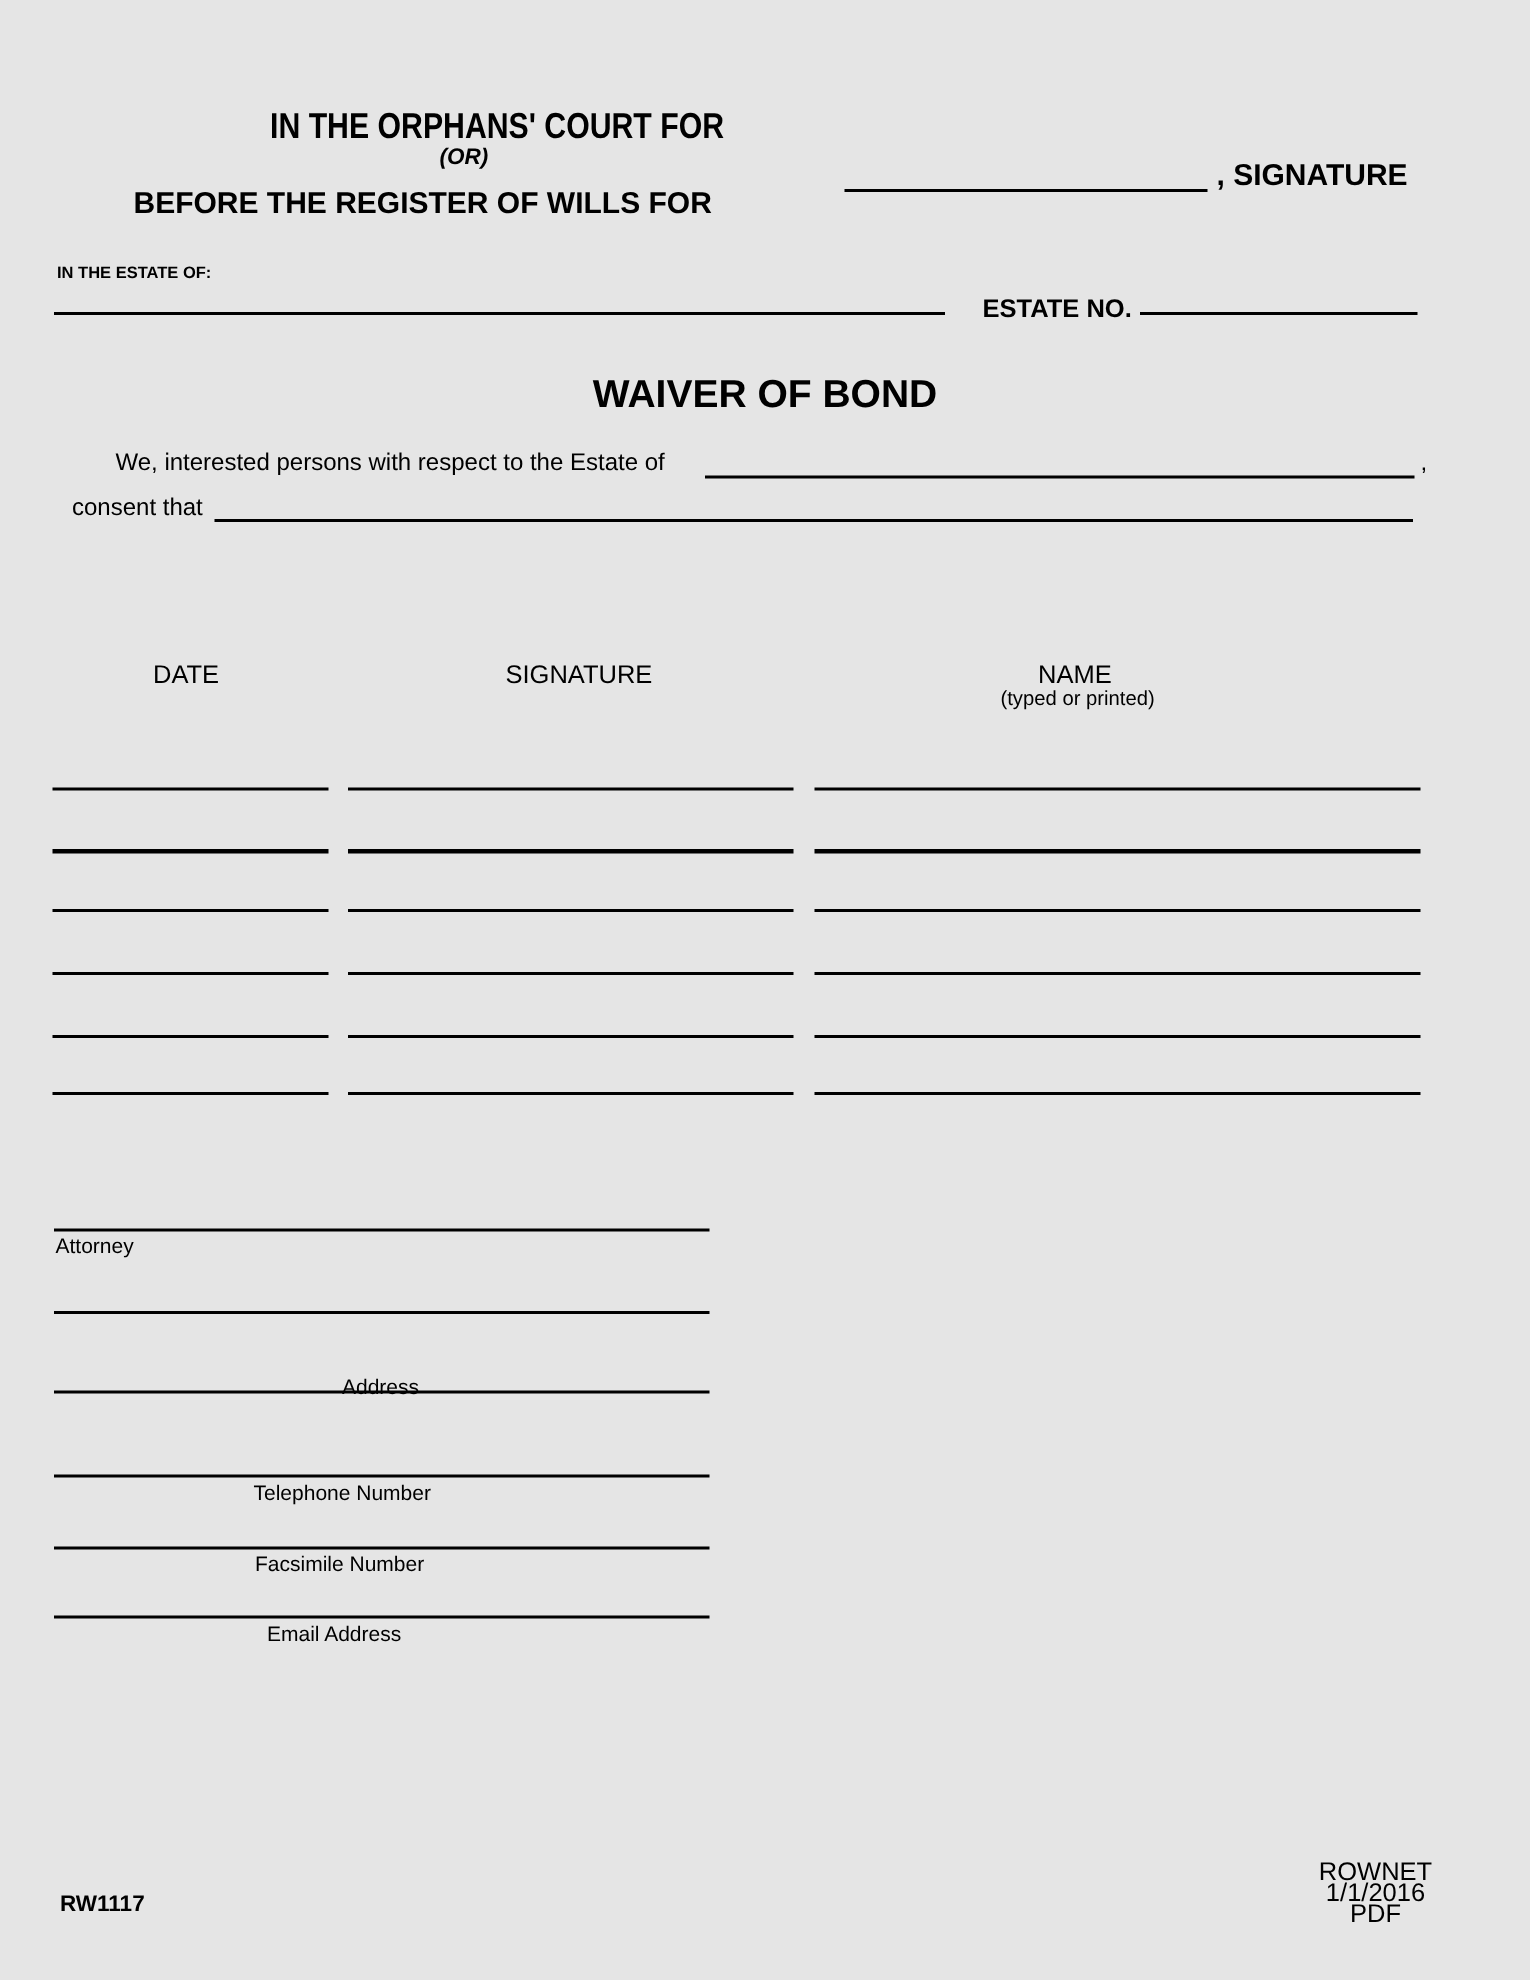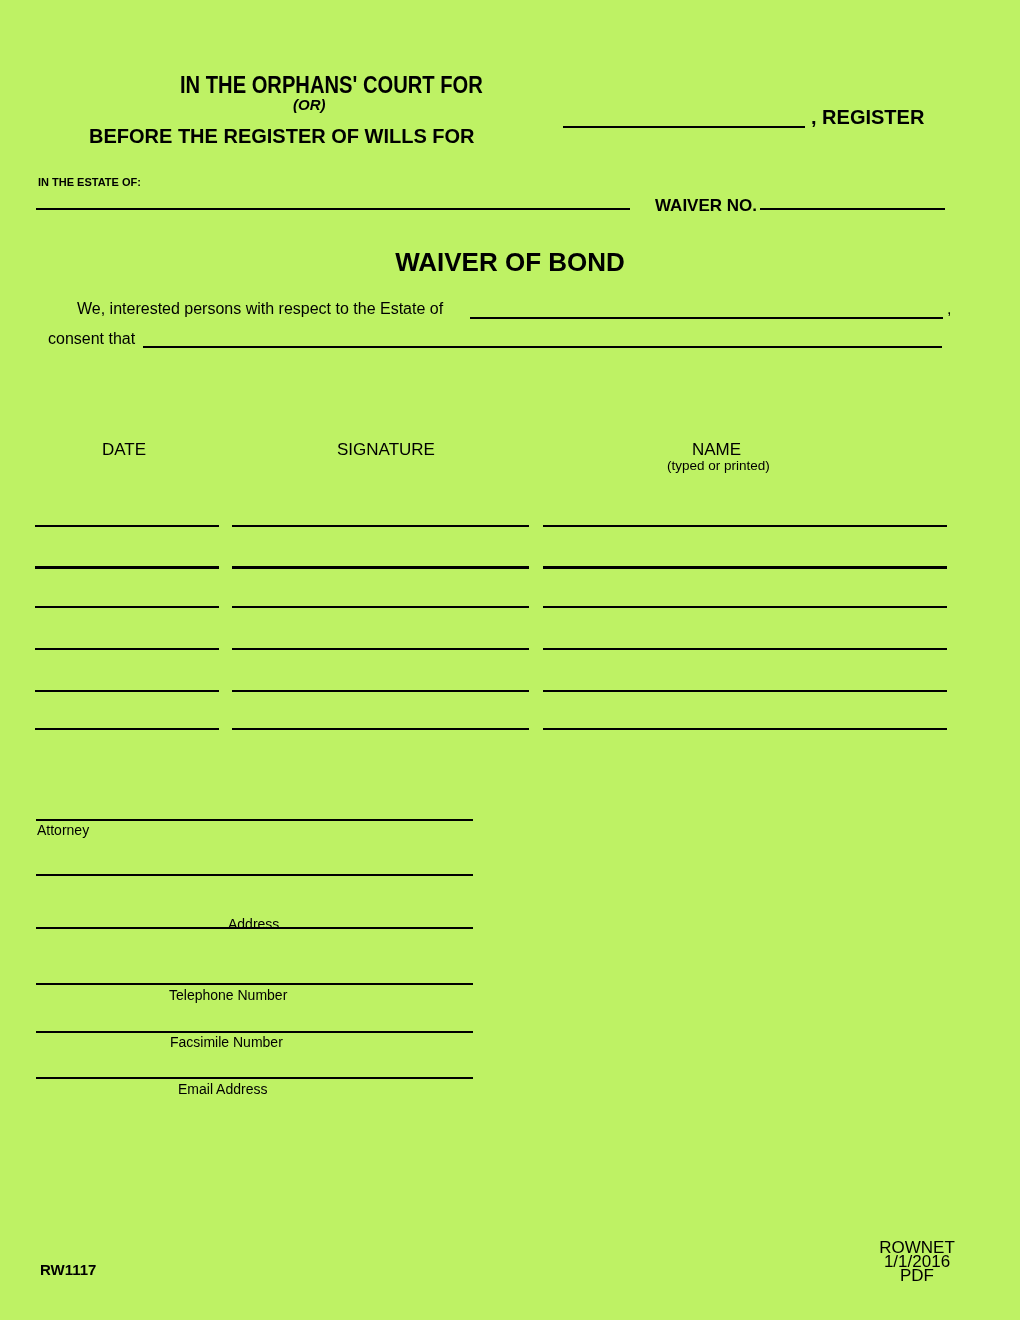--- a/index.html
+++ b/index.html
@@ -1,21 +1,21 @@
 <!DOCTYPE html>
 <html><head>
 <meta charset="utf-8">
 <style>
   html, body { margin: 0; padding: 0; background: #888; }
   .page {
     position: relative;
     width: 1020px;
     height: 1320px;
     margin: 0 auto;
-    background: #bef264;
+    background: #e5e5e5;
     font-family: "Liberation Sans", "DejaVu Sans", sans-serif;
     color: #000;
     overflow: hidden;
   }
   .abs { position: absolute; white-space: nowrap; }
   .b { font-weight: bold; }
   .i { font-style: italic; }
   .fline { position: absolute; height: 0; border-top: 2px solid #000; }
   .fline.thick { border-top-width: 3px; }
 
@@ -76,24 +76,24 @@
 </style>
 </head>
 <body>
 
 <div class="page">
 
   <div class="abs court1">IN THE ORPHANS' COURT FOR</div>
   <div class="abs orsep b i">(OR)</div>
   <div class="abs court2 b">BEFORE THE REGISTER OF WILLS FOR</div>
   <div class="fline county-line"></div>
-  <div class="abs maryland b">, REGISTER</div>
+  <div class="abs maryland b">, SIGNATURE</div>
   <div class="abs estate-of b">IN THE ESTATE OF:</div>
   <div class="fline estate-line"></div>
-  <div class="abs estate-no b">WAIVER NO.</div>
+  <div class="abs estate-no b">ESTATE NO.</div>
   <div class="fline estate-no-line"></div>
 
   <div class="abs bodytxt p1">We, interested persons with respect to the Estate of</div>
 
   <div class="abs title">WAIVER OF BOND</div>
   <div class="fline p1-line"></div>
   <div class="abs bodytxt p1-comma">,</div>
   <div class="abs bodytxt p2">consent that</div>
   <div class="fline p2-line"></div>
 

